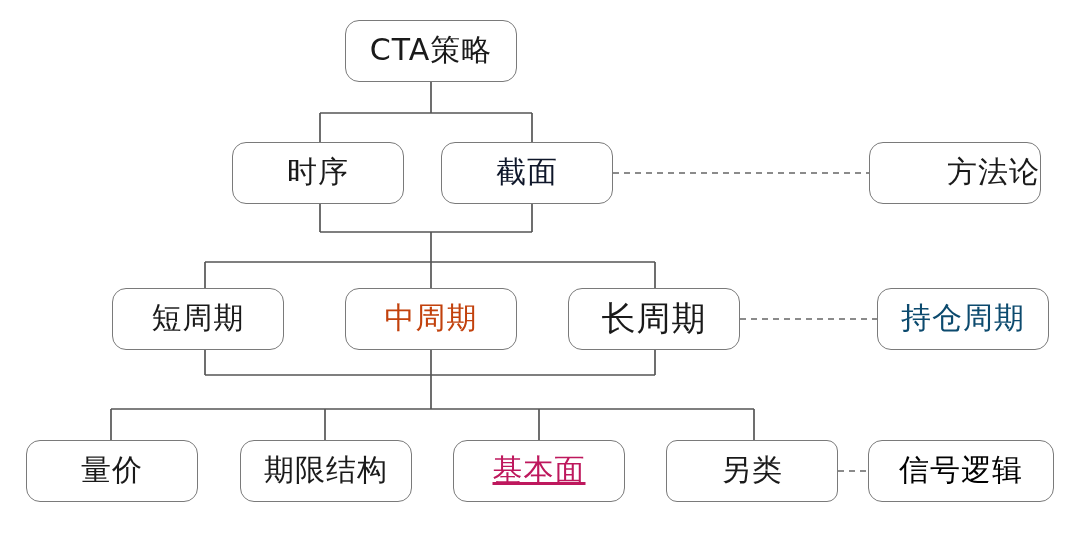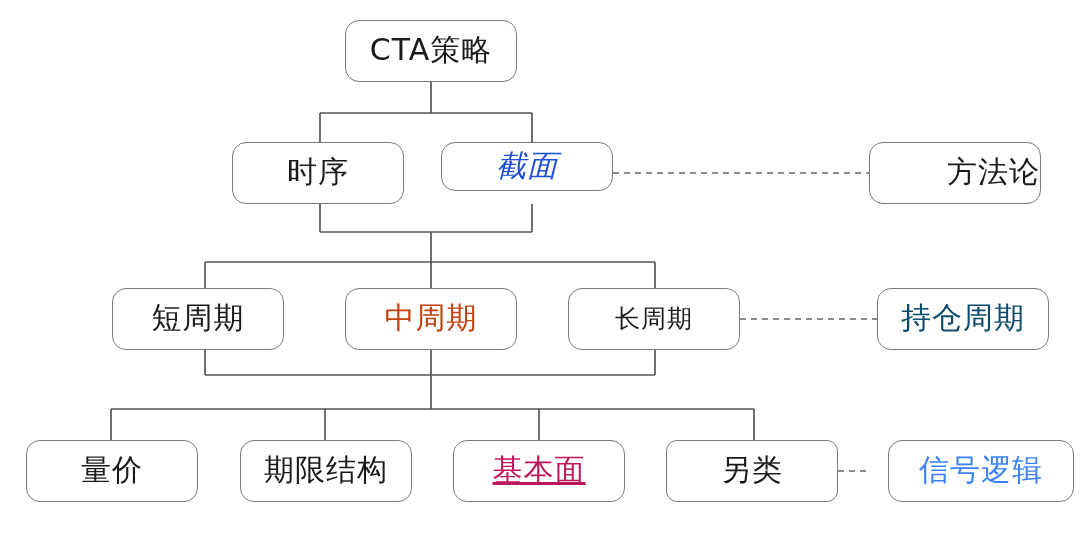--- a/index.html
+++ b/index.html
@@ -82,48 +82,48 @@
       </g>
   </svg>
 
   <div id="nodes-layer">
       <div class="node" style="left: 345px; top: 20px; width: 172px; height: 62px; font-size: 30px; border-color: rgb(122, 122, 122); color: rgb(26, 26, 26);">
         <span class="label">CTA策略</span>
       </div>
       <div class="node" style="left: 232px; top: 142px; width: 172px; height: 62px; font-size: 30px; border-color: rgb(122, 122, 122); color: rgb(26, 26, 26);">
         <span class="label">时序</span>
       </div>
-      <div class="node" style="left: 441px; top: 142px; width: 172px; height: 49px; font-size: 30px; border-color: rgb(122, 122, 122); color: #1d4ed8; font-style: italic;">
+      <div class="node" style="left: 441px; top: 142px; width: 172px; height: 62px; font-size: 30px; border-color: rgb(122, 122, 122); color: #0f172a;">
         <span class="label">截面</span>
       </div>
       <div class="node" style="left: 112px; top: 288px; width: 172px; height: 62px; font-size: 30px; border-color: rgb(122, 122, 122); color: rgb(26, 26, 26);">
         <span class="label">短周期</span>
       </div>
       <div class="node" style="left: 345px; top: 288px; width: 172px; height: 62px; font-size: 30px; border-color: rgb(122, 122, 122); color: #c2410c;">
         <span class="label">中周期</span>
       </div>
-      <div class="node" style="left: 568px; top: 288px; width: 172px; height: 62px; font-size: 25px; border-color: rgb(122, 122, 122); color: rgb(26, 26, 26);">
+      <div class="node" style="left: 568px; top: 288px; width: 172px; height: 62px; font-size: 34px; border-color: rgb(122, 122, 122); color: rgb(26, 26, 26);">
         <span class="label">长周期</span>
       </div>
       <div class="node" style="left: 26px; top: 440px; width: 172px; height: 62px; font-size: 30px; border-color: rgb(122, 122, 122); color: rgb(26, 26, 26);">
         <span class="label">量价</span>
       </div>
       <div class="node" style="left: 240px; top: 440px; width: 172px; height: 62px; font-size: 30px; border-color: rgb(122, 122, 122); color: rgb(26, 26, 26);">
         <span class="label">期限结构</span>
       </div>
       <div class="node" style="left: 453px; top: 440px; width: 172px; height: 62px; font-size: 30px; border-color: rgb(122, 122, 122); color: #be185d; text-decoration: underline;">
         <span class="label">基本面</span>
       </div>
       <div class="node" style="left: 666px; top: 440px; width: 172px; height: 62px; font-size: 30px; border-color: rgb(122, 122, 122); color: rgb(26, 26, 26); border-radius: 11px;">
         <span class="label">另类</span>
       </div>
       <div class="node" style="left: 869px; top: 142px; width: 172px; height: 62px; font-size: 30px; border-color: rgb(122, 122, 122); color: rgb(26, 26, 26); justify-content: flex-end;">
         <span class="label">方法论</span>
       </div>
       <div class="node" style="left: 877px; top: 288px; width: 172px; height: 62px; font-size: 30px; border-color: rgb(122, 122, 122); color: #0c4a6e;">
         <span class="label">持仓周期</span>
       </div>
-      <div class="node" style="left: 868px; top: 440px; width: 186px; height: 62px; font-size: 30px; border-color: rgb(122, 122, 122); color: #3b82f6; margin-left: 20px;">
+      <div class="node" style="left: 868px; top: 440px; width: 186px; height: 62px; font-size: 30px; border-color: rgb(122, 122, 122); color: #000000;">
         <span class="label">信号逻辑</span>
       </div>
     </div>
 
 </div>
 
 </body></html>

